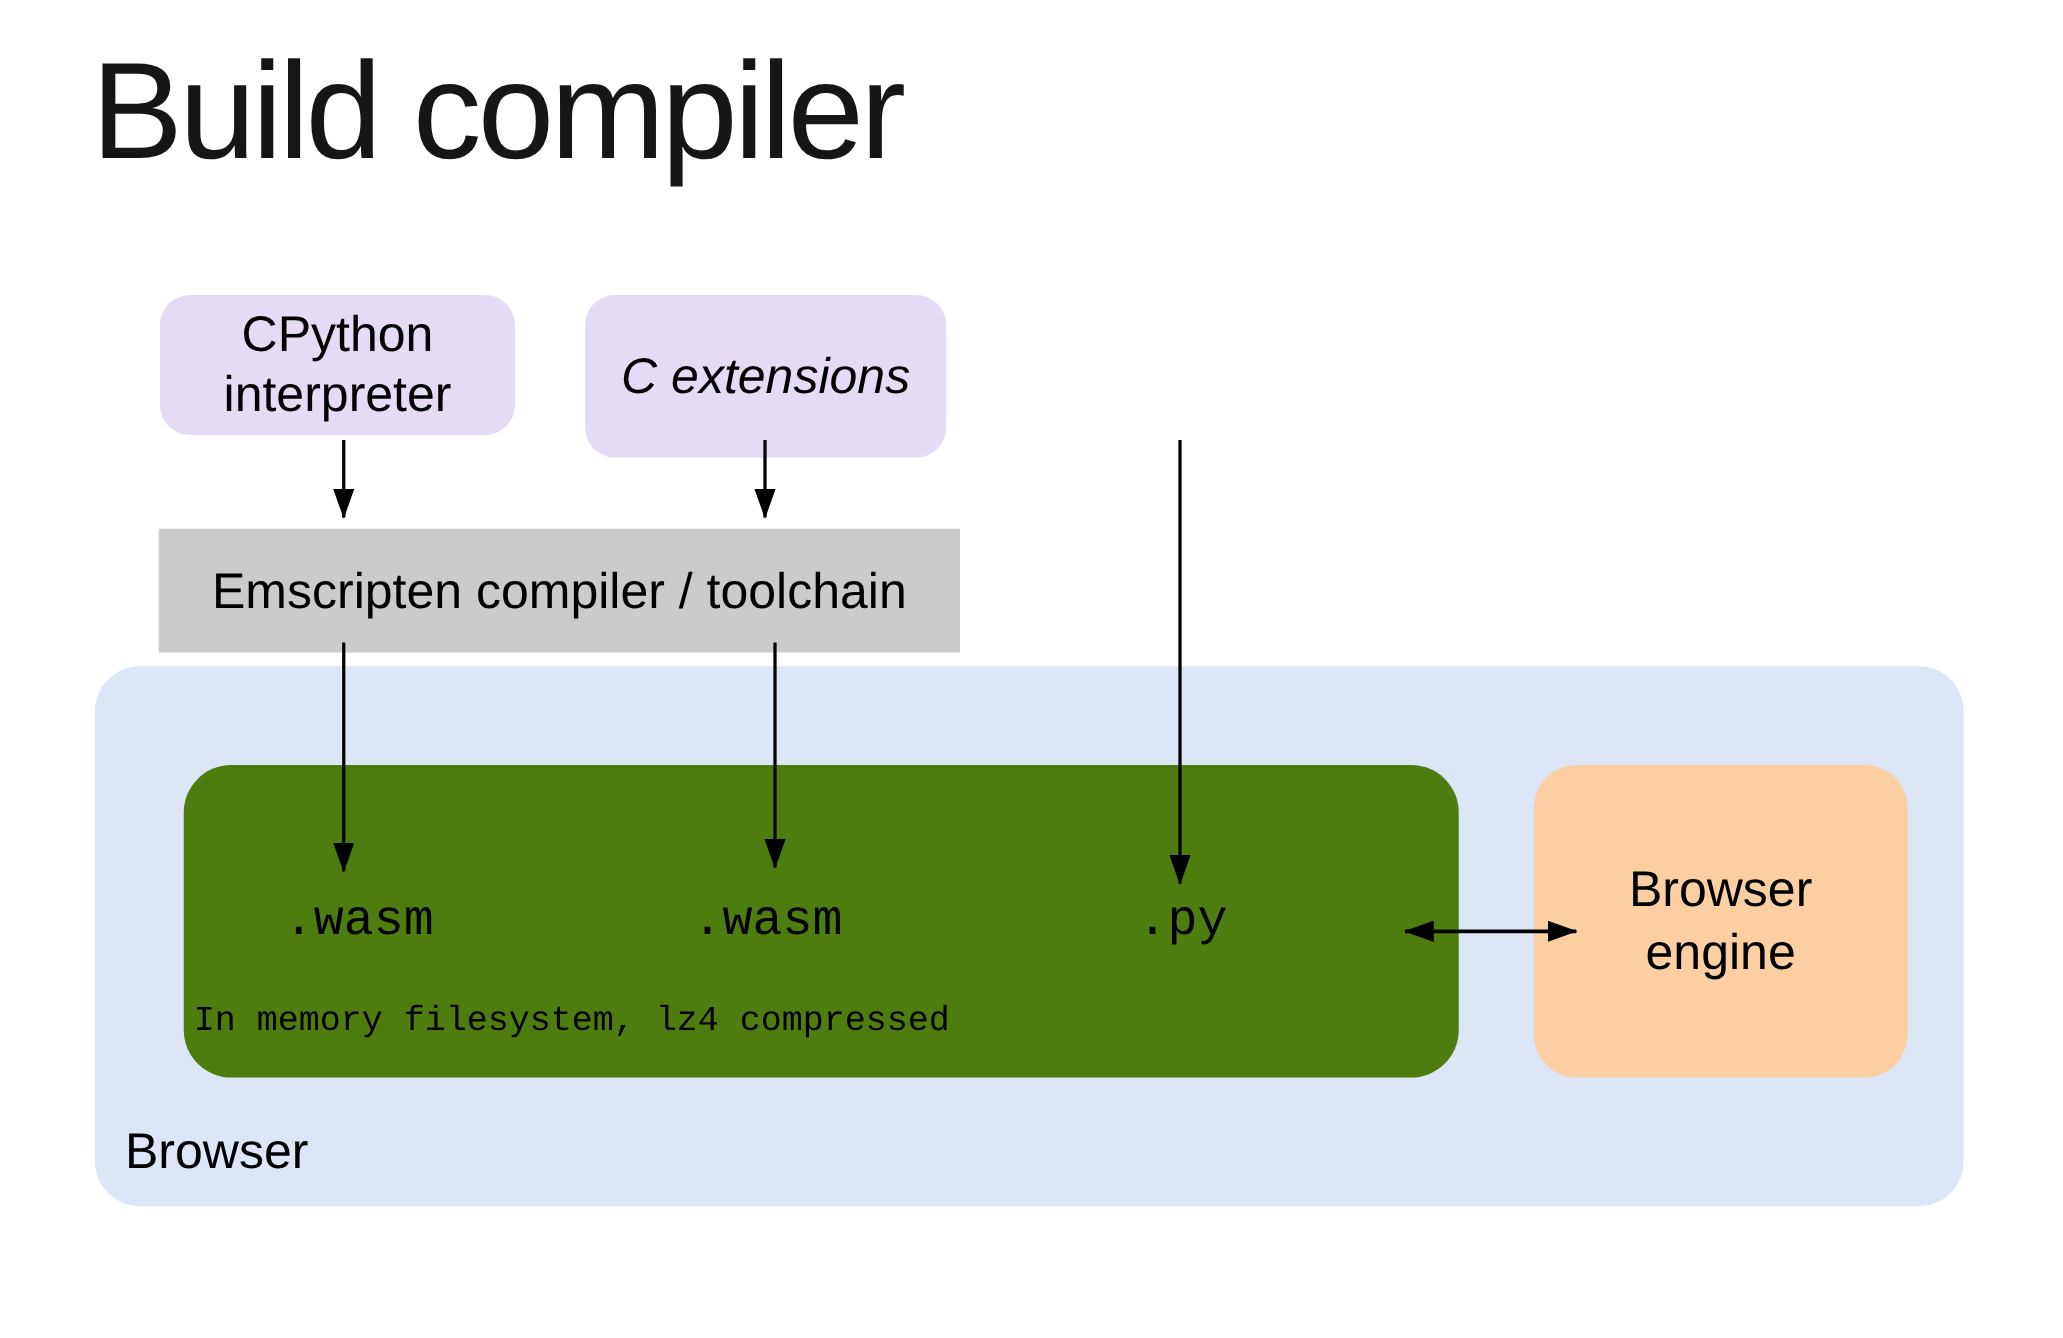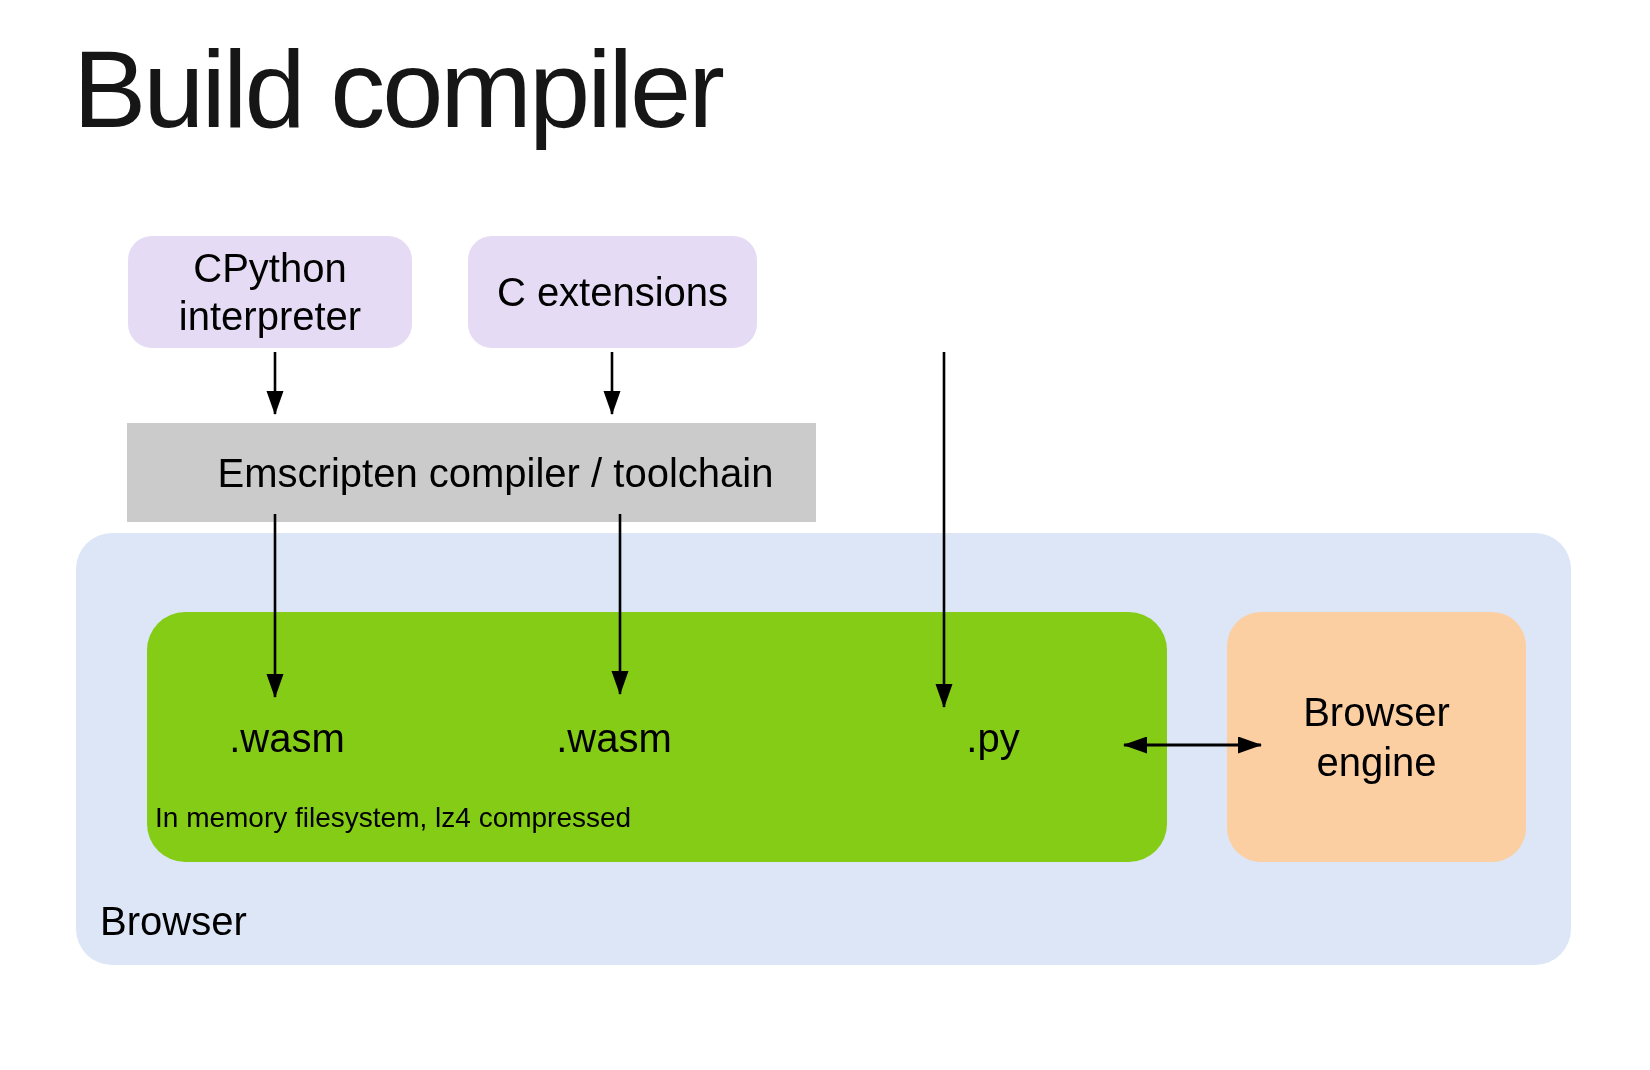--- a/index.html
+++ b/index.html
@@ -20,50 +20,50 @@
   }
   .node{
     position:absolute;
     display:flex;flex-direction:column;
     align-items:center;justify-content:center;
     text-align:center;
     font-size:40px;line-height:48px;
   }
   .purple{background:#e6dbf5;border-radius:24px;}
   .box-cpython{left:128px;top:236px;width:284px;height:112px;}
-  .box-cext{left:468px;top:236px;width:289px;height:112px;}
+  .box-cext{left:468px;top:236px;width:289px;height:130px;font-style:italic;}
   .box-pyfiles{left:798px;top:236px;width:290px;height:112px;}
   .box-emscripten{
     left:127px;top:423px;width:641px;height:99px;
-    background:#cbcbcb;border-radius:0;padding-left:48px;
+    background:#cbcbcb;border-radius:0;
   }
   .box-browser{
     left:76px;top:533px;width:1495px;height:432px;
     background:#dce6f6;border-radius:36px;
   }
   .box-filesystem{
     position:absolute;
     left:71px;top:79px;width:1020px;height:250px; 
-    background:#84cc16;border-radius:38px;
+    background:#4d7c0f;border-radius:38px;font-family:Liberation Mono, monospace;
   }
   .box-engine{
     position:absolute;
     left:1151px;top:79px;width:299px;height:250px; 
     background:#fccfa3;border-radius:34px;
     display:flex;flex-direction:column;align-items:center;justify-content:center;
     text-align:center;font-size:40px;line-height:50px;
   }
   .fs-item{
     position:absolute;top:104px; 
     transform:translateX(-50%);
     font-size:40px;line-height:44px;white-space:nowrap;
   }
   .fs-item-1{left:140px;}
   .fs-item-2{left:467px;}
-  .fs-item-3{left:799px;margin-left:47px;}
+  .fs-item-3{left:799px;}
   .fs-caption{
     position:absolute;left:8px;top:184px; 
     font-size:28px;line-height:44px;white-space:nowrap;
   }
   .browser-label{
     position:absolute;left:24px;top:366px; 
     font-size:40px;line-height:44px;
   }
   .arrow-layer{
     position:absolute;left:0;top:0;width:1650px;height:1070px;

